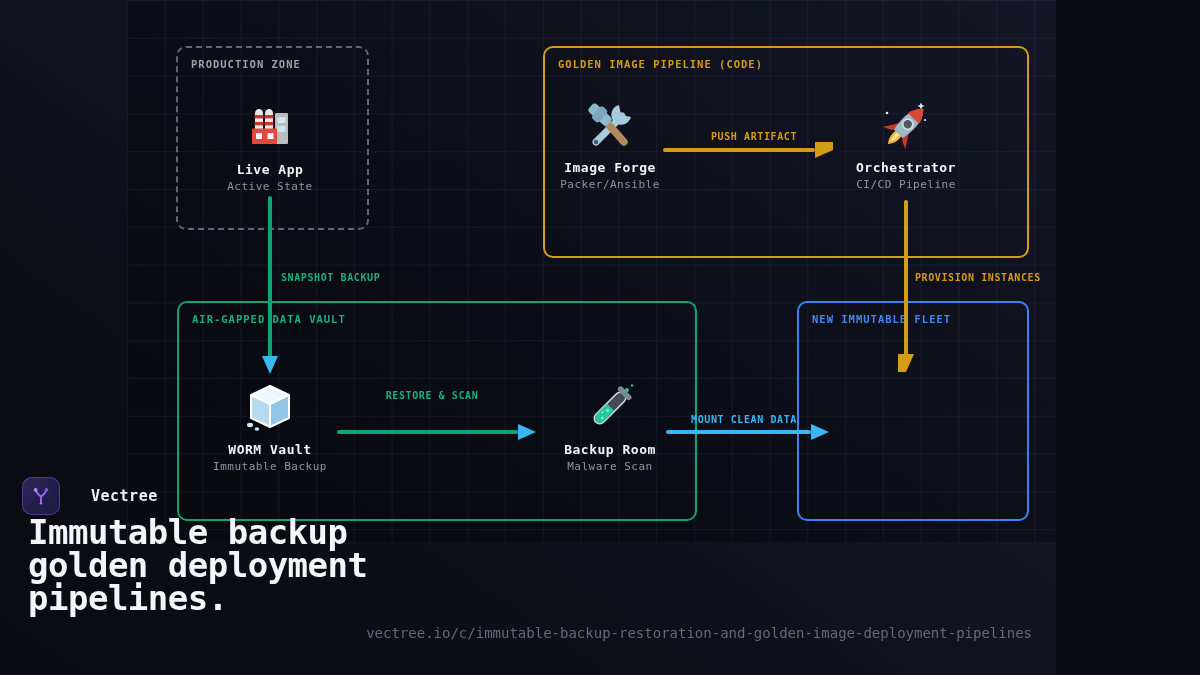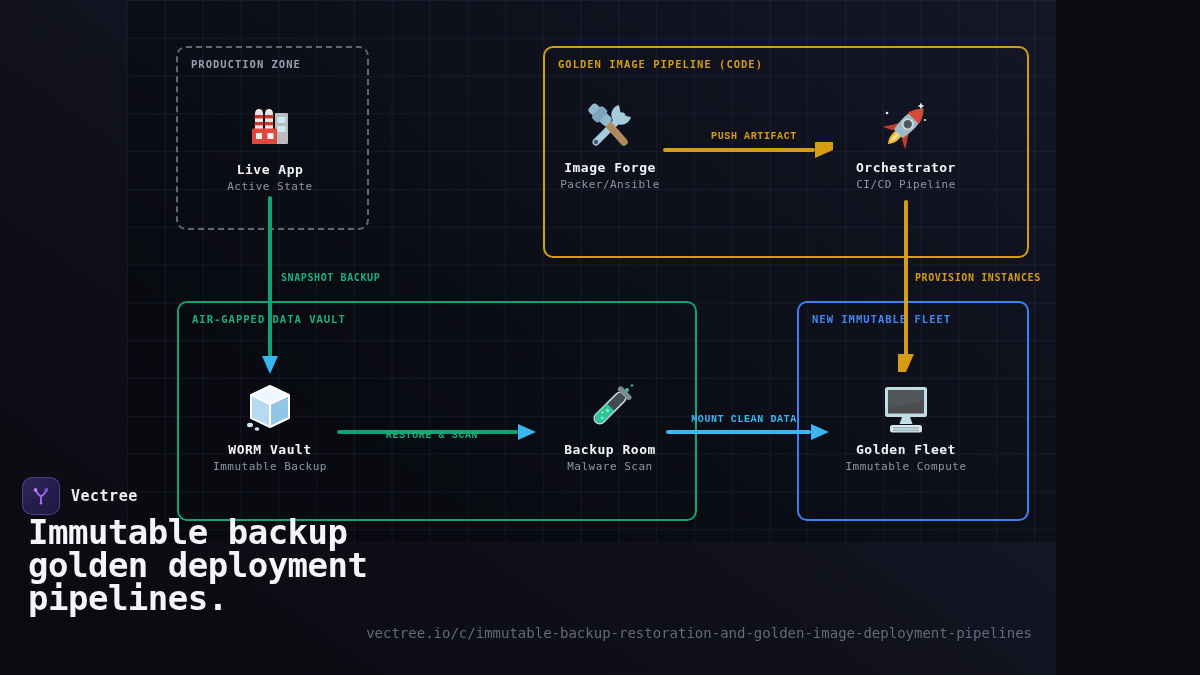--- a/index.html
+++ b/index.html
@@ -23,33 +23,33 @@
   .node-icon{display:block;width:56px;height:56px;margin:0 auto;}
   .node-title{margin-top:6px;font-size:13px;font-weight:bold;color:#f2f4f6;letter-spacing:0.5px;white-space:nowrap;}
   .node-sub{margin-top:3px;font-size:11px;color:#8e96a3;letter-spacing:0.5px;white-space:nowrap;}
   .hline,.vline{position:absolute;z-index:2;}
   .hline{height:4px;border-radius:2px;}
   .vline{width:4px;border-radius:2px;}
   .ah{position:absolute;width:0;height:0;z-index:2;}
   .ah-right{border-top:8px solid transparent;border-bottom:8px solid transparent;border-left:18px solid #3ab7f2;}
   .ah-down{border-left:8px solid transparent;border-right:8px solid transparent;border-top:18px solid #3ab7f2;}
   .edge-label{position:absolute;font-size:10px;font-weight:bold;letter-spacing:0.6px;white-space:nowrap;z-index:3;}
-  .centered{transform:translateX(-50%);font-family:Liberation Mono, monospace;}
+  .centered{transform:translateX(-50%);}
   
   .c-green{color:#19b07c;} .bg-green{background:#11a371;} .bd-green{border:2px solid #11a371;}
   .c-orange{color:#d59c15;} .bg-orange{background:#d59c15;} .bd-orange{border:2px solid #d59c15;}
   .c-blue{color:#3ab7f2;} .bg-blue{background:#3ab7f2;} .bd-blue{border:2px solid #3f80f2;}
   .c-blue2{color:#4486f4;}
   .c-slate{color:#97a1b3;} .bd-slate{border:2px dashed #5e6877;}
   .ah-orange{border-top-color:#d59c15;border-left-color:#d59c15;}
   
   #brand-row{position:absolute;left:22px;top:477px;display:flex;align-items:center;gap:11px;z-index:4;}
   #logo-badge{width:36px;height:36px;border-radius:10px;background:linear-gradient(135deg,#2d2559,#1d1840);
     border:1px solid rgba(140,110,240,0.4);display:flex;align-items:center;justify-content:center;}
-  #brand-name{font-size:15px;font-weight:bold;color:#eef0f3;letter-spacing:0.5px;}
+  #brand-name{font-size:15px;font-weight:bold;color:#eef0f3;letter-spacing:0.5px;margin-left:20px;}
   #main-title{position:absolute;left:28px;top:516px;z-index:4;font-size:34px;line-height:33px;
     font-weight:bold;color:#f4f5f8;letter-spacing:-0.5px;white-space:nowrap;}
   #footer-url{position:absolute;right:24px;top:625px;font-size:14px;color:#646a77;z-index:4;letter-spacing:0px;}
 </style>
 </head>
 <body>
 
 <div id="stage">
   <div id="canvas"></div>
 
@@ -73,21 +73,21 @@
   <div class="hline bg-orange" style="left:663px;top:148px;width:152px;"></div>
   <div class="ah ah-right ah-orange" style="left:815px;top:142px;"></div>
   <div class="edge-label c-orange centered" style="left:754px;top:131px;">PUSH ARTIFACT</div>
 
   <div class="vline bg-orange" style="left:904px;top:200px;height:156px;"></div>
   <div class="ah ah-down ah-orange" style="left:898px;top:354px;"></div>
   <div class="edge-label c-orange" style="left:915px;top:272px;">PROVISION INSTANCES</div>
 
   <div class="hline bg-green" style="left:337px;top:430px;width:181px;"></div>
   <div class="ah ah-right" style="left:518px;top:424px;"></div>
-  <div class="edge-label c-green centered" style="left:432px;top:430px;">RESTORE &amp; SCAN</div>
+  <div class="edge-label c-green centered" style="left:432px;top:390px;">RESTORE &amp; SCAN</div>
 
   <div class="hline bg-blue" style="left:666px;top:430px;width:145px;"></div>
   <div class="ah ah-right" style="left:811px;top:424px;"></div>
   <div class="edge-label c-blue centered" style="left:744px;top:414px;">MOUNT CLEAN DATA</div>
 
   <div class="node" style="left:180px;top:100px;">
     <span class="node-icon">
       <svg width="56" height="56" viewBox="0 0 56 56">
         <rect x="33" y="13" width="13" height="31" rx="1" fill="#b9bdc2"></rect>
         <rect x="35.5" y="17" width="8" height="6" fill="#cde9f0"></rect>
@@ -176,35 +176,20 @@
           <rect x="19.5" y="4.5" width="17" height="5.5" rx="2.75" fill="#7c8a96"></rect>
         </g>
         <circle cx="45" cy="10" r="2" fill="#2bc795"></circle>
         <circle cx="50" cy="5.5" r="1.2" fill="#2bc795"></circle>
       </svg>
     </span>
     <div class="node-title">Backup Room</div>
     <div class="node-sub">Malware Scan</div>
   </div>
 
-  <div class="node" style="left:816px;top:380px;">
-    <span class="node-icon">
-      <svg width="56" height="56" viewBox="0 0 56 56">
-        <rect x="7" y="7" width="42" height="30" rx="2.5" fill="#c3dde5"></rect>
-        <rect x="10" y="10" width="36" height="23.5" fill="#4b4d50"></rect>
-        <path d="M10,10 L46,10 L46,21 L10,28 Z" fill="#5a5d61" opacity="0.55"></path>
-        <polygon points="24,37 32,37 34.5,44 21.5,44" fill="#c3dde5"></polygon>
-        <rect x="12" y="45" width="32" height="7.5" rx="2.5" fill="#d6e8ee"></rect>
-        <rect x="15" y="47" width="26" height="1.6" fill="#9db3bb"></rect>
-        <rect x="15" y="49.6" width="26" height="1.6" fill="#9db3bb"></rect>
-      </svg>
-    </span>
-    <div class="node-title">Golden Fleet</div>
-    <div class="node-sub">Immutable Compute</div>
-  </div>
 
   <div id="brand-row">
     <span id="logo-badge">
       <svg width="22" height="22" viewBox="0 0 20 20">
         <path d="M10,16.2 L10,10.5 M10,10.5 C7.6,9 6,7 5.2,4.9 M10,10.5 C12.4,9 14,7 14.8,4.9" stroke="#9d66ee" stroke-width="1.8" fill="none" stroke-linecap="round"></path>
         <circle cx="5.1" cy="4.4" r="1.7" fill="#c77dfa"></circle>
         <circle cx="14.9" cy="4.4" r="1.7" fill="#7e52e8"></circle>
         <circle cx="10" cy="16.6" r="1.1" fill="#b06ff5"></circle>
       </svg>
     </span>

